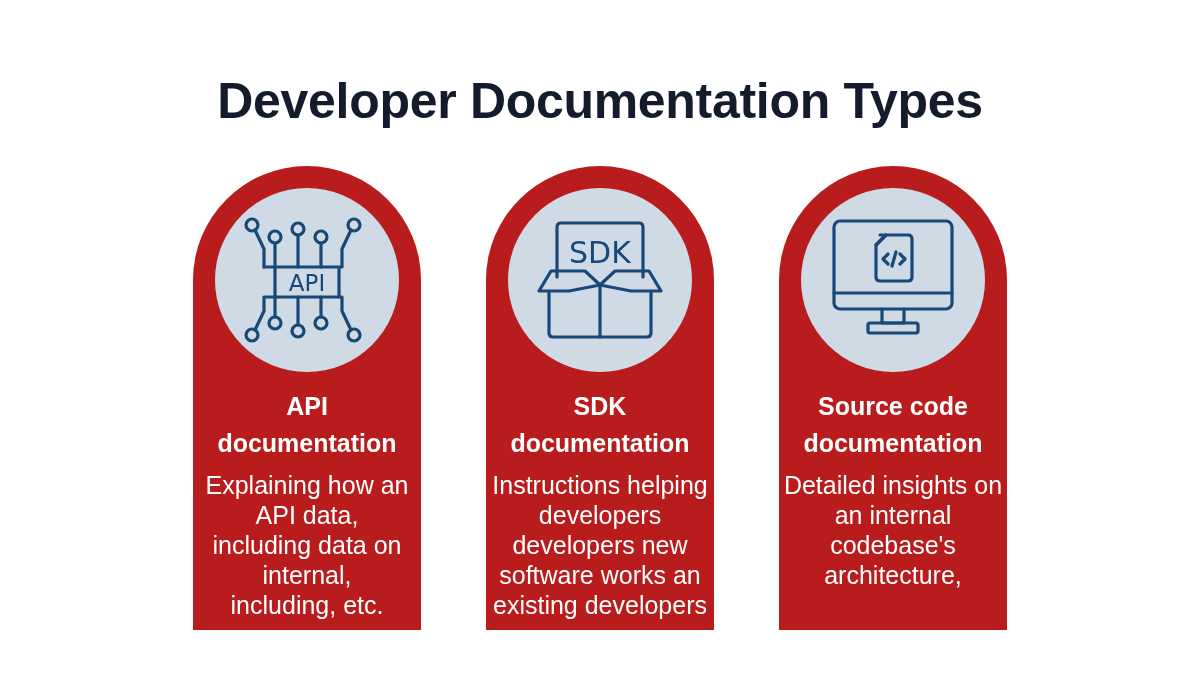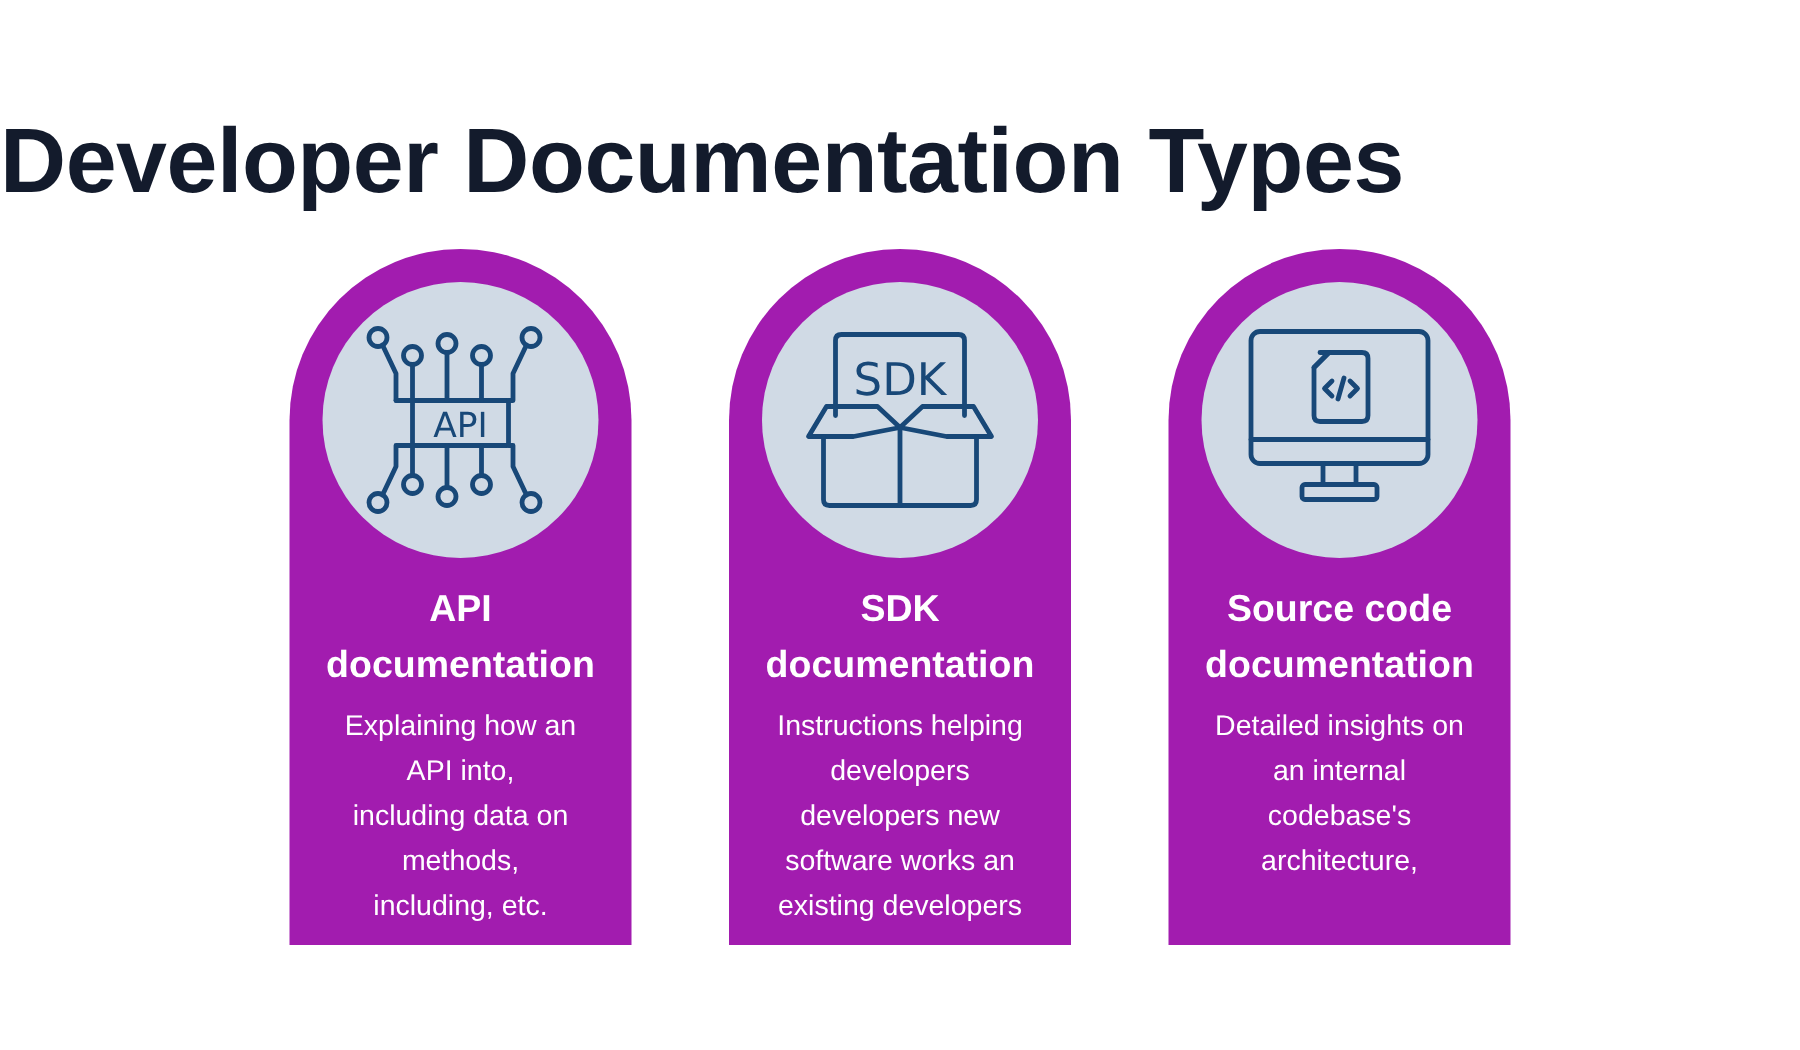--- a/index.html
+++ b/index.html
@@ -1,40 +1,40 @@
 <!DOCTYPE html>
 <html><head>
 <meta charset="utf-8">
 <style>
   * { margin: 0; padding: 0; box-sizing: border-box; }
   html, body { width: 1200px; height: 700px; background: #ffffff; overflow: hidden; }
   body { position: relative; font-family: "Liberation Sans", "DejaVu Sans", sans-serif; }
   .title {
-    position: absolute; left: 0; top: 72px; width: 1200px; 
-    font-family: "Liberation Sans", sans-serif; font-weight: 700; font-size: 61px;
+    position: absolute; left: 0; top: 72px; width: 1200px; text-align: center;
+    font-family: "Liberation Sans", sans-serif; font-weight: 700; font-size: 50px;
     color: #131b2c; letter-spacing: -0.3px;
   }
   .card {
     position: absolute; top: 166px; width: 228px; height: 464px;
-    background: #a21caf; border-radius: 114px 114px 0 0;
+    background: #b91c1c; border-radius: 114px 114px 0 0;
   }
   .circle {
     position: absolute; left: 22px; top: 22px; width: 184px; height: 184px;
     border-radius: 50%; background: #d0dae5;
     display: flex; align-items: center; justify-content: center;
   }
   .circle svg { width: 130px; height: 130px; }
   .card-title {
     position: absolute; left: 0; top: 222px; width: 228px; text-align: center;
     color: #ffffff; font-weight: 700; font-size: 25px; line-height: 37px;
     font-family: "Liberation Sans", sans-serif;
   }
   .card-desc {
     position: absolute; left: 0; top: 304px; width: 228px; text-align: center;
-    color: #ffffff; font-size: 19px; line-height: 30px; font-weight: 400;
+    color: #ffffff; font-size: 25px; line-height: 30px; font-weight: 400;
     font-family: "Liberation Sans", sans-serif;
   }
   .line { display: block; white-space: nowrap; }
 </style>
 </head>
 <body>
 
 <div class="title">Developer Documentation Types</div>
 
 <div class="card" style="left:193px;">
@@ -67,23 +67,23 @@
       <circle cx="112" cy="120" r="6"></circle>
       <path d="M109 115 L100 96 L100 82 L97 82"></path>
     </svg>
   </div>
   <div class="card-title">
     <span class="line">API</span>
     <span class="line">documentation</span>
   </div>
   <div class="card-desc">
     <span class="line">Explaining how an</span>
-    <span class="line">API into,</span>
+    <span class="line">API data,</span>
     <span class="line">including data on</span>
-    <span class="line">methods,</span>
+    <span class="line">internal,</span>
     <span class="line">including, etc.</span>
   </div>
 </div>
 
 <div class="card" style="left:486px;">
   <div class="circle">
     <svg viewBox="0 0 130 130" fill="none" stroke="#184878" stroke-width="3.2" stroke-linecap="round" stroke-linejoin="round">
 
       <path d="M22 62 L22 12 Q22 8 26 8 L104 8 Q108 8 108 12 L108 62"></path>
       <text x="65" y="48" text-anchor="middle" fill="#184878" stroke="none" font-family="DejaVu Sans, sans-serif" font-size="30" font-weight="400">SDK</text>

